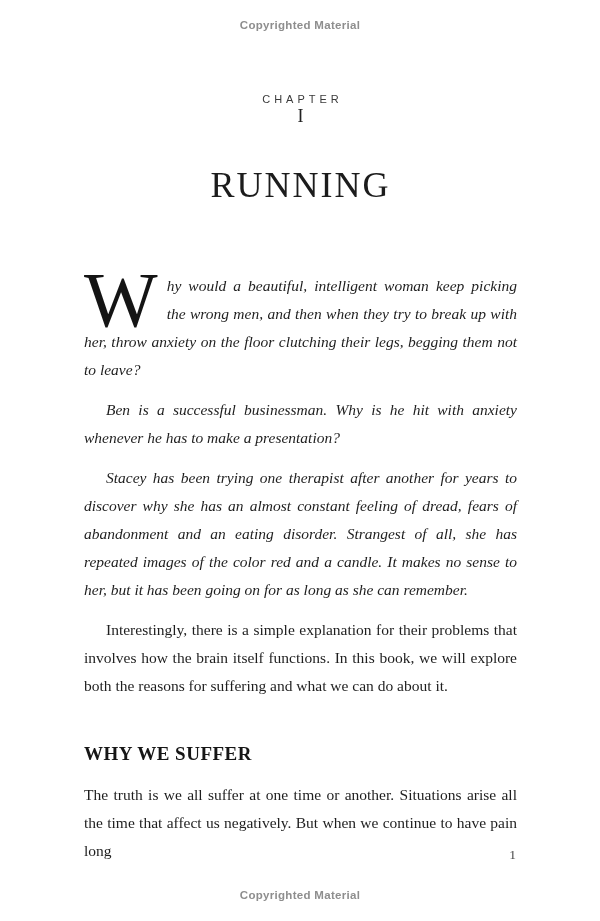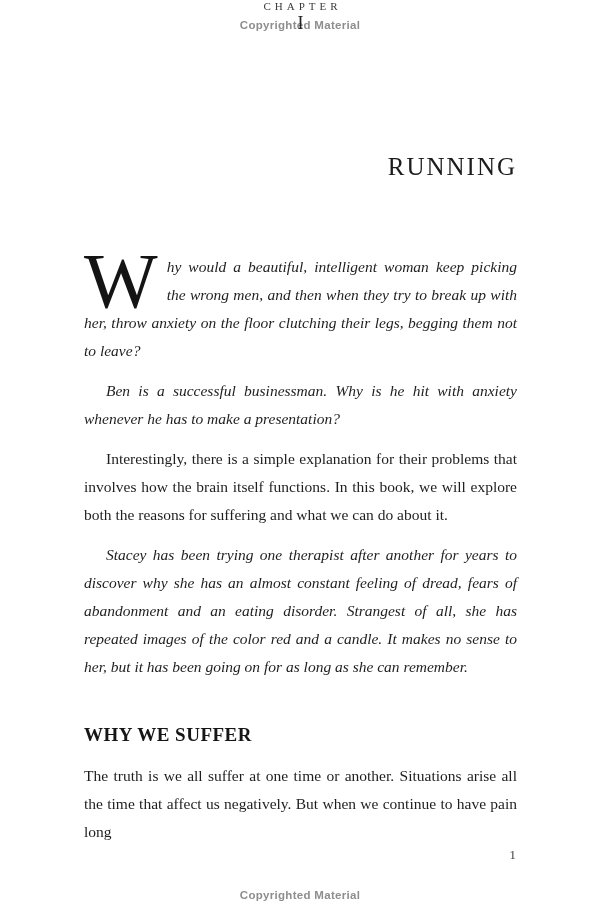--- a/index.html
+++ b/index.html
@@ -26,41 +26,42 @@
   .copyright.bottom { top: 889px; }
 
   .content {
     position: absolute;
     top: 0;
     left: 84px;
     width: 433px;
   }
 
   .chapter-label {
+    margin-top: 93px;
     text-align: center;
-    font-family: Liberation Serif, serif;
+    font-family: Liberation Sans, sans-serif;
     font-size: 11px;
     font-weight: 400;
     letter-spacing: 4px;
     text-indent: 4px; 
     color: #3a3a3a;
   }
   .chapter-number {
     margin-top: 1px;
     text-align: center;
     font-family: "Liberation Serif", serif;
     font-size: 18px;
     color: #222222;
   }
   .book-title {
-    margin-top: 114px;
-    text-align: right;
+    margin-top: 40px;
+    text-align: center;
     font-family: "Liberation Serif", serif;
     font-weight: 400;
-    font-size: 25px;
+    font-size: 36px;
     line-height: 37px;
     letter-spacing: 2px;
     color: #1c1c1c;
   }
 
   .body-text {
     margin: 0;
     font-size: 15.5px;
     line-height: 28px;
     text-align: justify;
@@ -117,23 +118,23 @@
     <div class="book-title">
       <div>RUNNING</div>
     </div>
 
     <p class="body-text italic opening">
       <span class="dropcap">W</span><span>hy would a beautiful, intelligent woman keep picking the wrong men, and then when they try to break up with her, throw anxiety on the floor clutching their legs, begging them not to leave?</span>
     </p>
 
     <p class="body-text italic indent para-gap">Ben is a successful businessman. Why is he hit with anxiety whenever he has to make a presentation?</p>
 
+    <p class="body-text italic indent para-gap">Stacey has been trying one therapist after another for years to discover why she has an almost constant feeling of dread, fears of abandonment and an eating disorder. Strangest of all, she has repeated images of the color red and a candle. It makes no sense to her, but it has been going on for as long as she can remember.</p>
+
     <p class="body-text indent para-gap">Interestingly, there is a simple explanation for their problems that involves how the brain itself functions. In this book, we will explore both the reasons for suffering and what we can do about it.</p>
-
-    <p class="body-text italic indent para-gap">Stacey has been trying one therapist after another for years to discover why she has an almost constant feeling of dread, fears of abandonment and an eating disorder. Strangest of all, she has repeated images of the color red and a candle. It makes no sense to her, but it has been going on for as long as she can remember.</p>
 
     <h2 class="section-heading">WHY WE SUFFER</h2>
 
     <p class="body-text section-body">The truth is we all suffer at one time or another. Situations arise all the time that affect us negatively. But when we continue to have pain long</p>
 
   </div>
 
   <div class="page-number">1</div>
 
   <div class="copyright bottom">Copyrighted Material</div>

